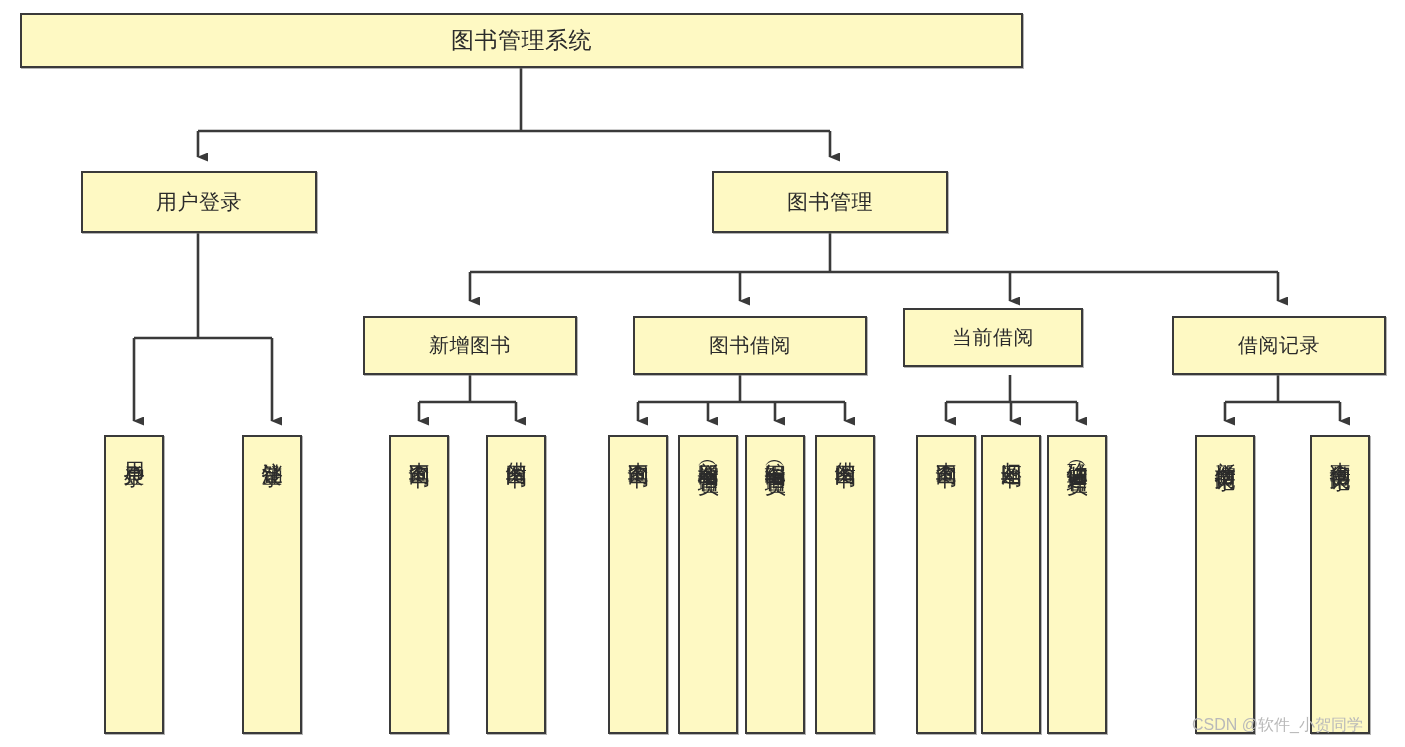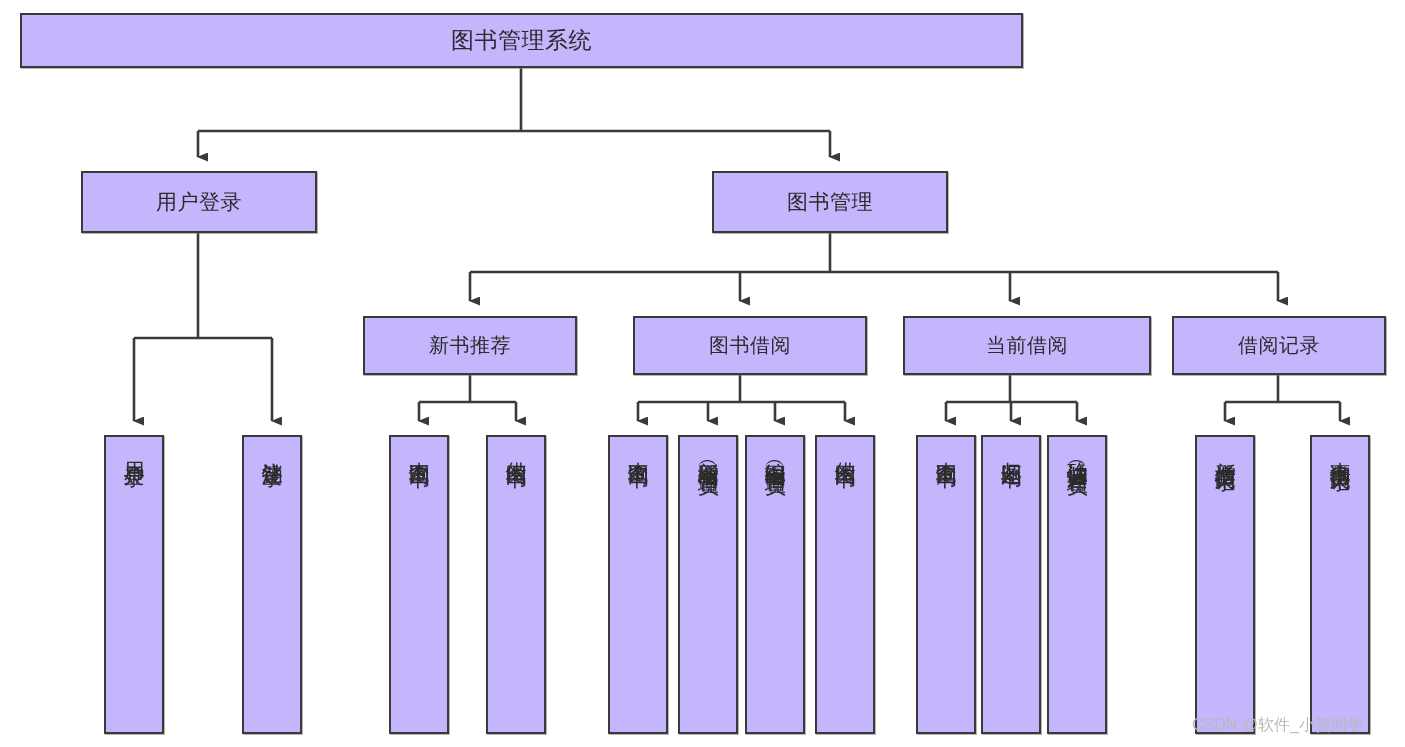--- a/index.html
+++ b/index.html
@@ -21,21 +21,21 @@
     position: absolute;
     left: 0;
     top: 0;
     width: 1405px;
     height: 747px;
     pointer-events: none;
   }
   .node {
     position: absolute;
     box-sizing: border-box;
-    background: #c4b5fd;
+    background: #fef9c3;
     border: 2px solid #3a3a3a;
     display: flex;
     align-items: center;
     justify-content: center;
     color: #2b2b2b;
     box-shadow: 1px 1px 0 rgba(120,120,120,0.55);
   }
   .node .label {
     display: block;
     line-height: 1.18;
@@ -125,26 +125,26 @@
   </div>
 
   <div class="node lvl2" style="left:81px; top:171px; width:236px; height:62px;">
     <span class="label">用户登录</span>
   </div>
   <div class="node lvl2" style="left:712px; top:171px; width:236px; height:62px;text-align:right;">
     <span class="label">图书管理</span>
   </div>
 
   <div class="node lvl3" style="left:363px; top:316px; width:214px; height:59px;">
-    <span class="label">新书推荐</span>
+    <span class="label">新增图书</span>
   </div>
   <div class="node lvl3" style="left:633px; top:316px; width:234px; height:59px;">
     <span class="label">图书借阅</span>
   </div>
-  <div class="node lvl3" style="left:903px; top:316px; width:248px; height:59px;">
+  <div class="node lvl3" style="left:903px; top:308px; width:180px; height:59px;">
     <span class="label">当前借阅</span>
   </div>
   <div class="node lvl3" style="left:1172px; top:316px; width:214px; height:59px;font-family:Liberation Serif, serif;">
     <span class="label">借阅记录</span>
   </div>
 
   <div class="node leaf" style="left:104px; top:435px; width:60px; height:299px;">
     <span class="label">用户登录</span>
   </div>
   <div class="node leaf" style="left:242px; top:435px; width:60px; height:299px;">

